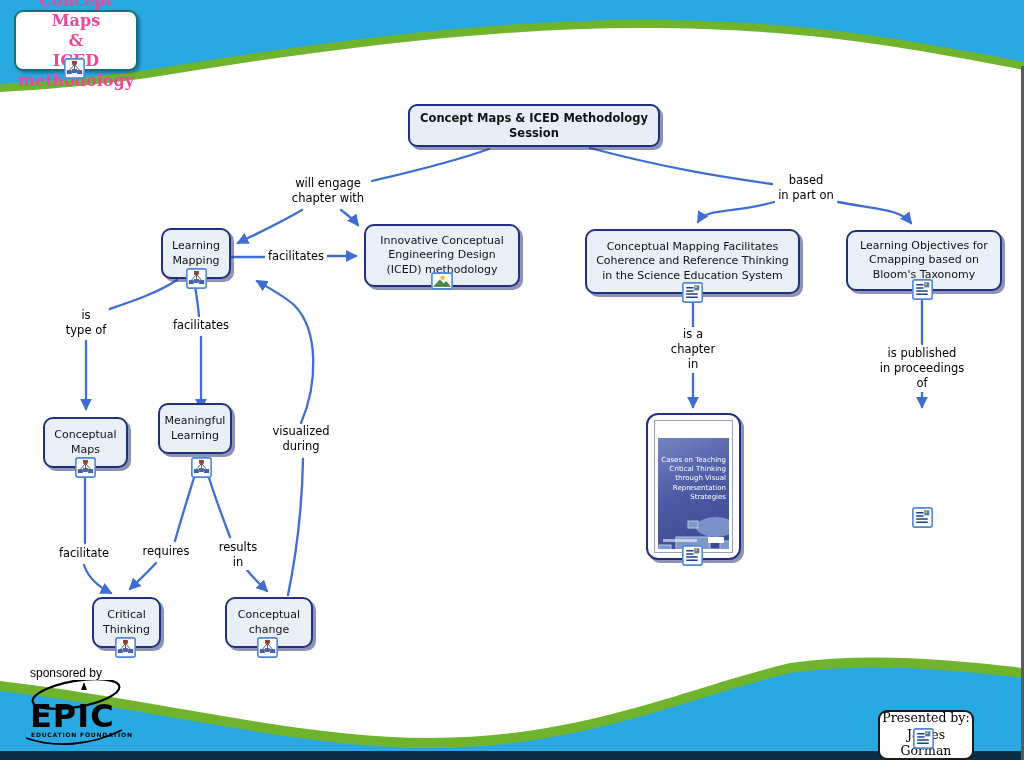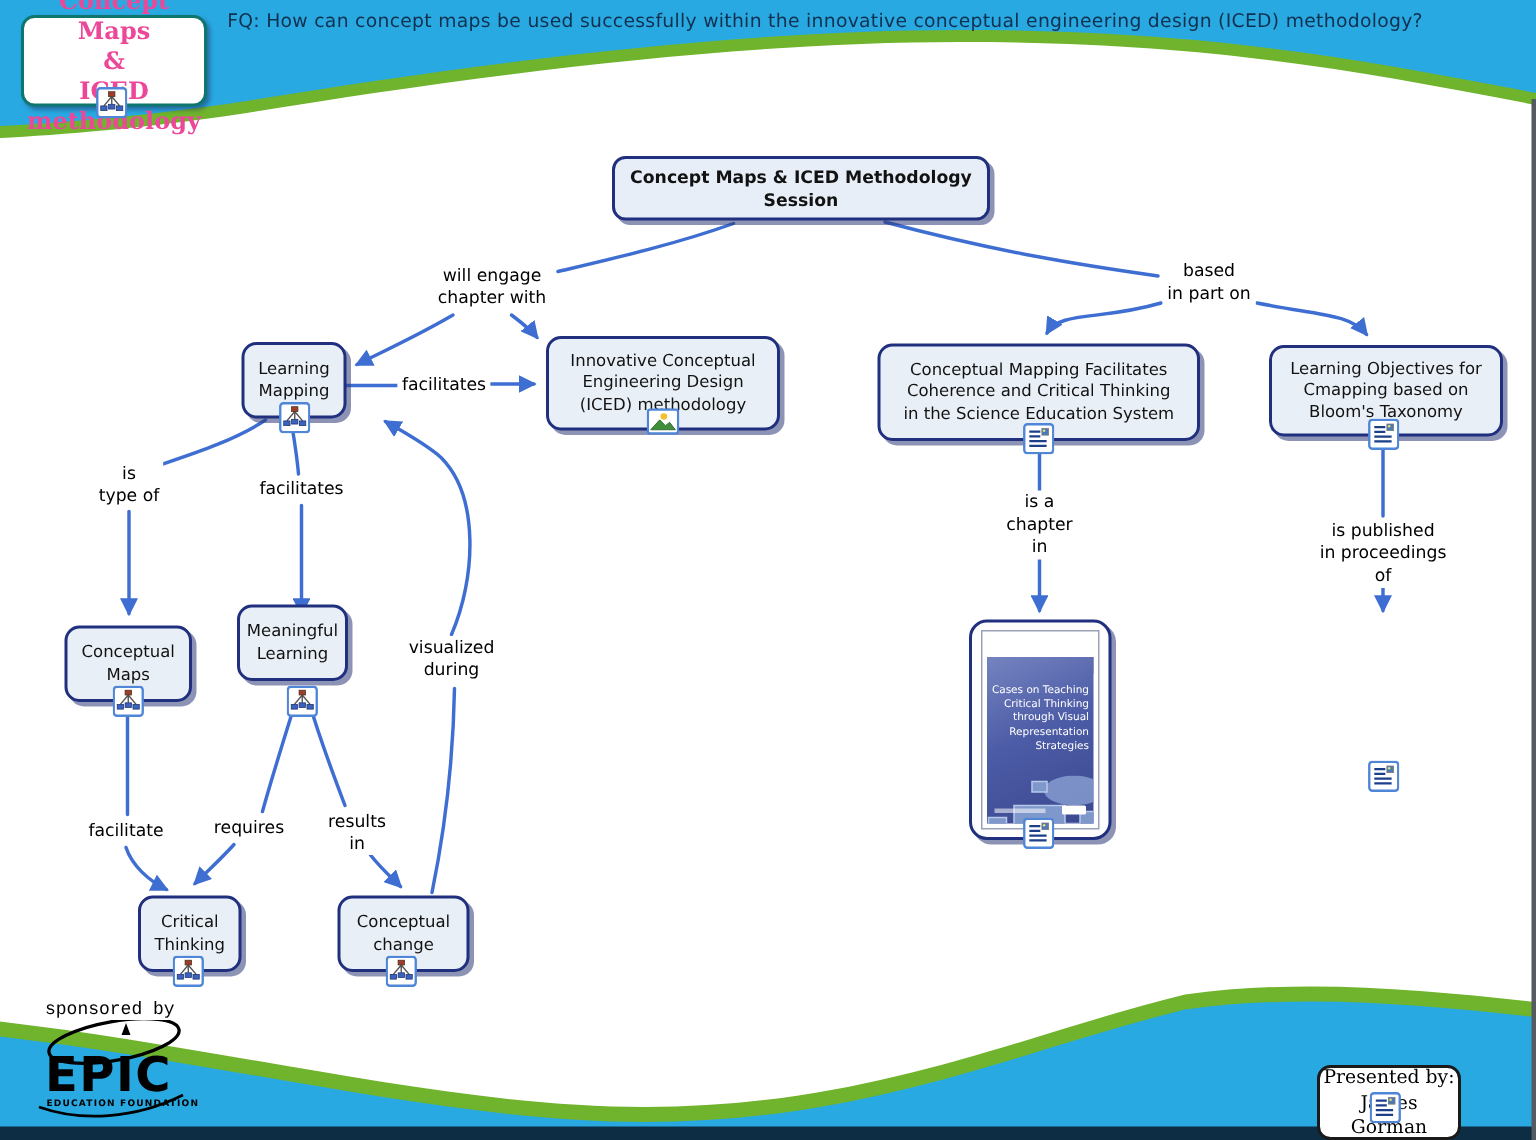--- a/index.html
+++ b/index.html
@@ -60,21 +60,21 @@
     background:linear-gradient(155deg,#7484c0 0%,#4d5ca6 45%,#394890 100%); overflow:hidden; }
   .cover-title { color:#fff; font-weight:normal; font-size:7px; text-align:right;
     padding:4px 3px 0 3px; line-height:1.3; white-space:normal; }
   .cover-author-bar { position:absolute; left:5px; bottom:7px; width:34px; height:3px;
     background:rgba(255,255,255,.55); }
   .cover-badge { position:absolute; right:5px; bottom:6px; width:16px; height:6px;
     background:#fff; border-radius:1px; }
 
   
   .sponsored-by { position:absolute; left:30px; top:666px;
-    font-family:Liberation Mono, monospace; font-size:12px; color:#000; }
+    font-family:Liberation Sans, sans-serif; font-size:12px; color:#000; }
 
   
   .presented-box {
     position:absolute; left:878px; top:692px; width:92px; height:46px;
     background:#fff; border:2px solid #1a1a1a; border-radius:9px;
     display:flex; align-items:center; justify-content:center;
     font-family:"DejaVu Serif", serif; font-size:12.5px; line-height:1.35;
     text-align:center; white-space:pre-line; color:#000;margin-top:18px;
   }
 </style>
@@ -109,21 +109,20 @@
 
   <svg class="abs" width="1024" height="760" viewBox="0 0 1024 760" style="left:0;top:0">
     <path d="M0,0 H1024 V70 C900,46 800,28 640,28 C480,28 300,53 160,76 C100,85 40,90 0,92 Z" fill="#6fb42c"></path>
     <path d="M0,0 H1024 V62 C900,38 800,20 640,20 C480,20 300,45 160,68 C100,77 40,82 0,84 Z" fill="#29a9e1"></path>
     <path d="M0,681 C160,700 300,738 430,738 C580,738 680,690 790,663 C870,652 950,660 1024,668 L1024,760 L0,760 Z" fill="#6fb42c"></path>
     <path d="M0,691 C160,710 300,748 430,748 C580,748 680,700 790,673 C870,662 950,670 1024,678 L1024,760 L0,760 Z" fill="#29a9e1"></path>
     <rect x="0" y="751" width="1024" height="9" fill="#0c2d44"></rect>
     <rect x="1021" y="66" width="3" height="694" fill="#555b61"></rect>
   </svg>
 
-  <div class="fq">FQ: How can concept maps be used successfully within the innovative conceptual engineering design (ICED) methodology?</div>
 
   <svg class="abs" width="1024" height="760" viewBox="0 0 1024 760" style="left:0;top:0">
     <defs>
       <marker id="ah" viewBox="0 0 10 10" refX="8.5" refY="5" markerWidth="5.2" markerHeight="5.2" orient="auto-start-reverse">
         <path d="M0,0 L10,5 L0,10 Z" fill="#3f6ed2"></path>
       </marker>
     </defs>
     <g stroke="#3f6ed2" stroke-width="2.3" fill="none" stroke-linecap="round">
       <path d="M489,149 C450,163 406,173 372,181"></path>
       <path d="M590,148 C665,168 722,177 772,184"></path>
@@ -180,21 +179,21 @@
 in proceedings of</div>
 
   <div class="node title" style="left:408px;top:104px;width:252px;height:43px">Concept Maps &amp; ICED Methodology
 Session</div>
   <div class="node" style="left:161px;top:228px;width:70px;height:51px">Learning
 Mapping</div>
   <div class="node" style="left:364px;top:224px;width:156px;height:63px">Innovative Conceptual
 Engineering Design
 (ICED) methodology</div>
   <div class="node" style="left:585px;top:229px;width:215px;height:65px">Conceptual Mapping Facilitates
-Coherence and Critical Thinking
+Coherence and Reference Thinking
 in the Science Education System</div>
   <div class="node" style="left:846px;top:230px;width:156px;height:61px">Learning Objectives for
 Cmapping based on
 Bloom's Taxonomy</div>
   <div class="node" style="left:43px;top:417px;width:85px;height:51px">Conceptual
 Maps</div>
   <div class="node" style="left:158px;top:403px;width:74px;height:51px">Meaningful
 Learning</div>
   <div class="node" style="left:92px;top:597px;width:69px;height:51px">Critical
 Thinking</div>

